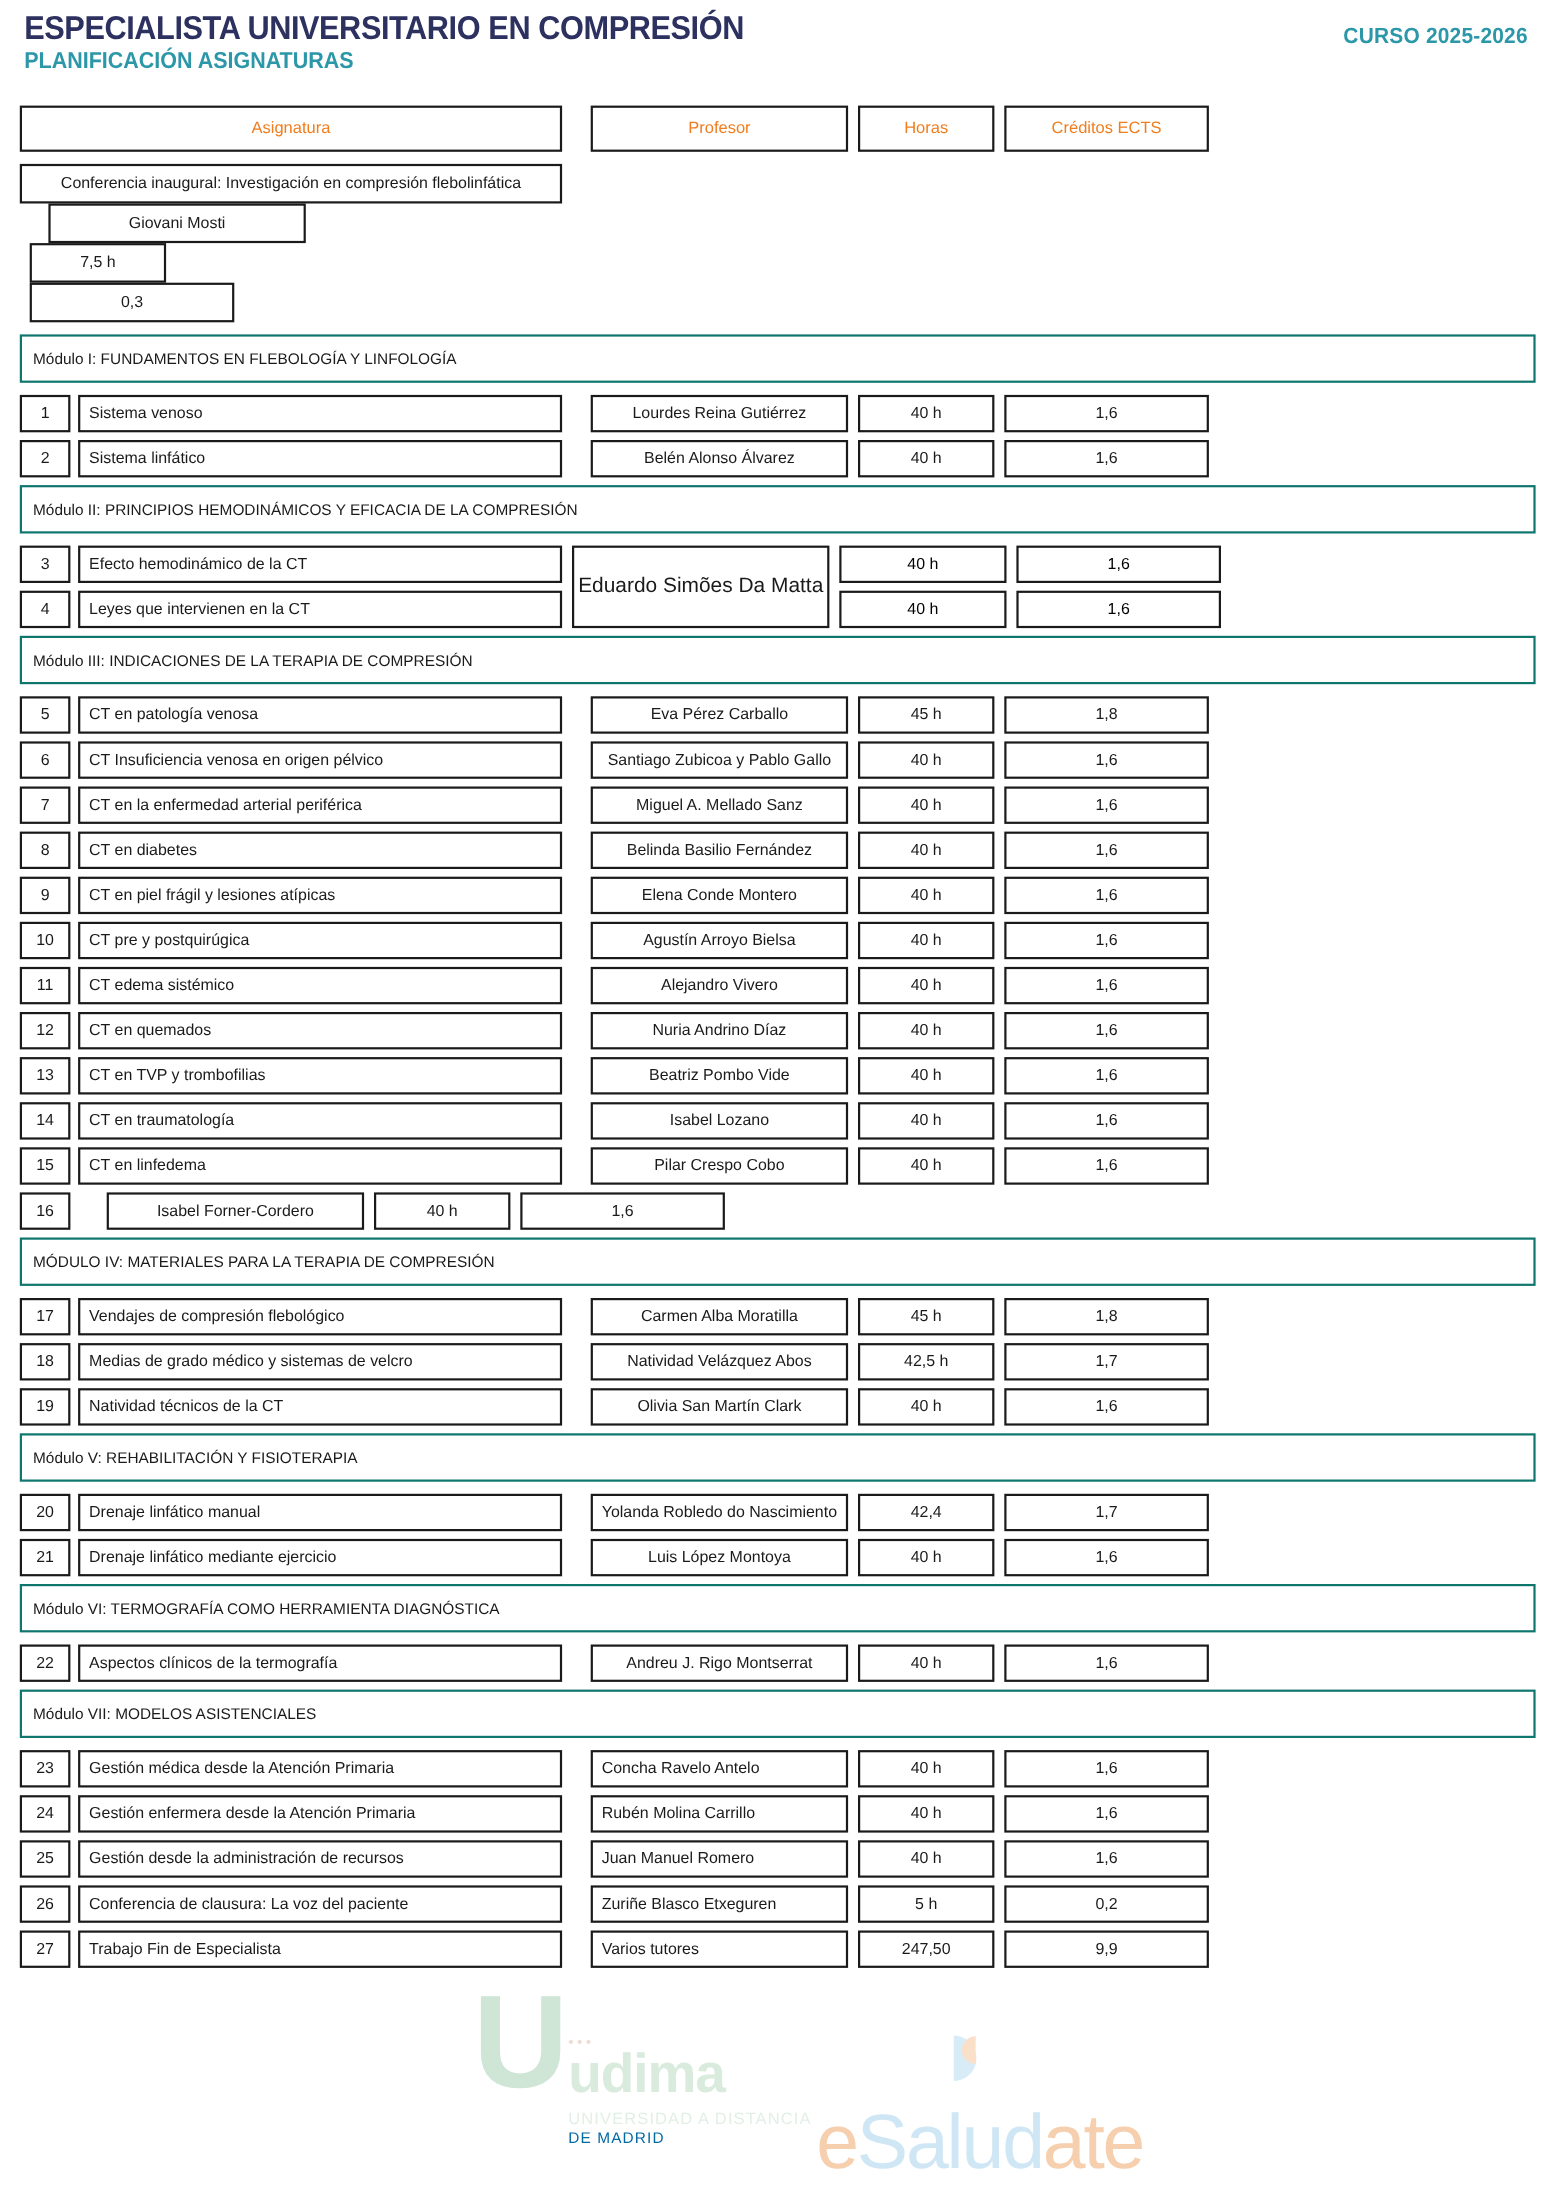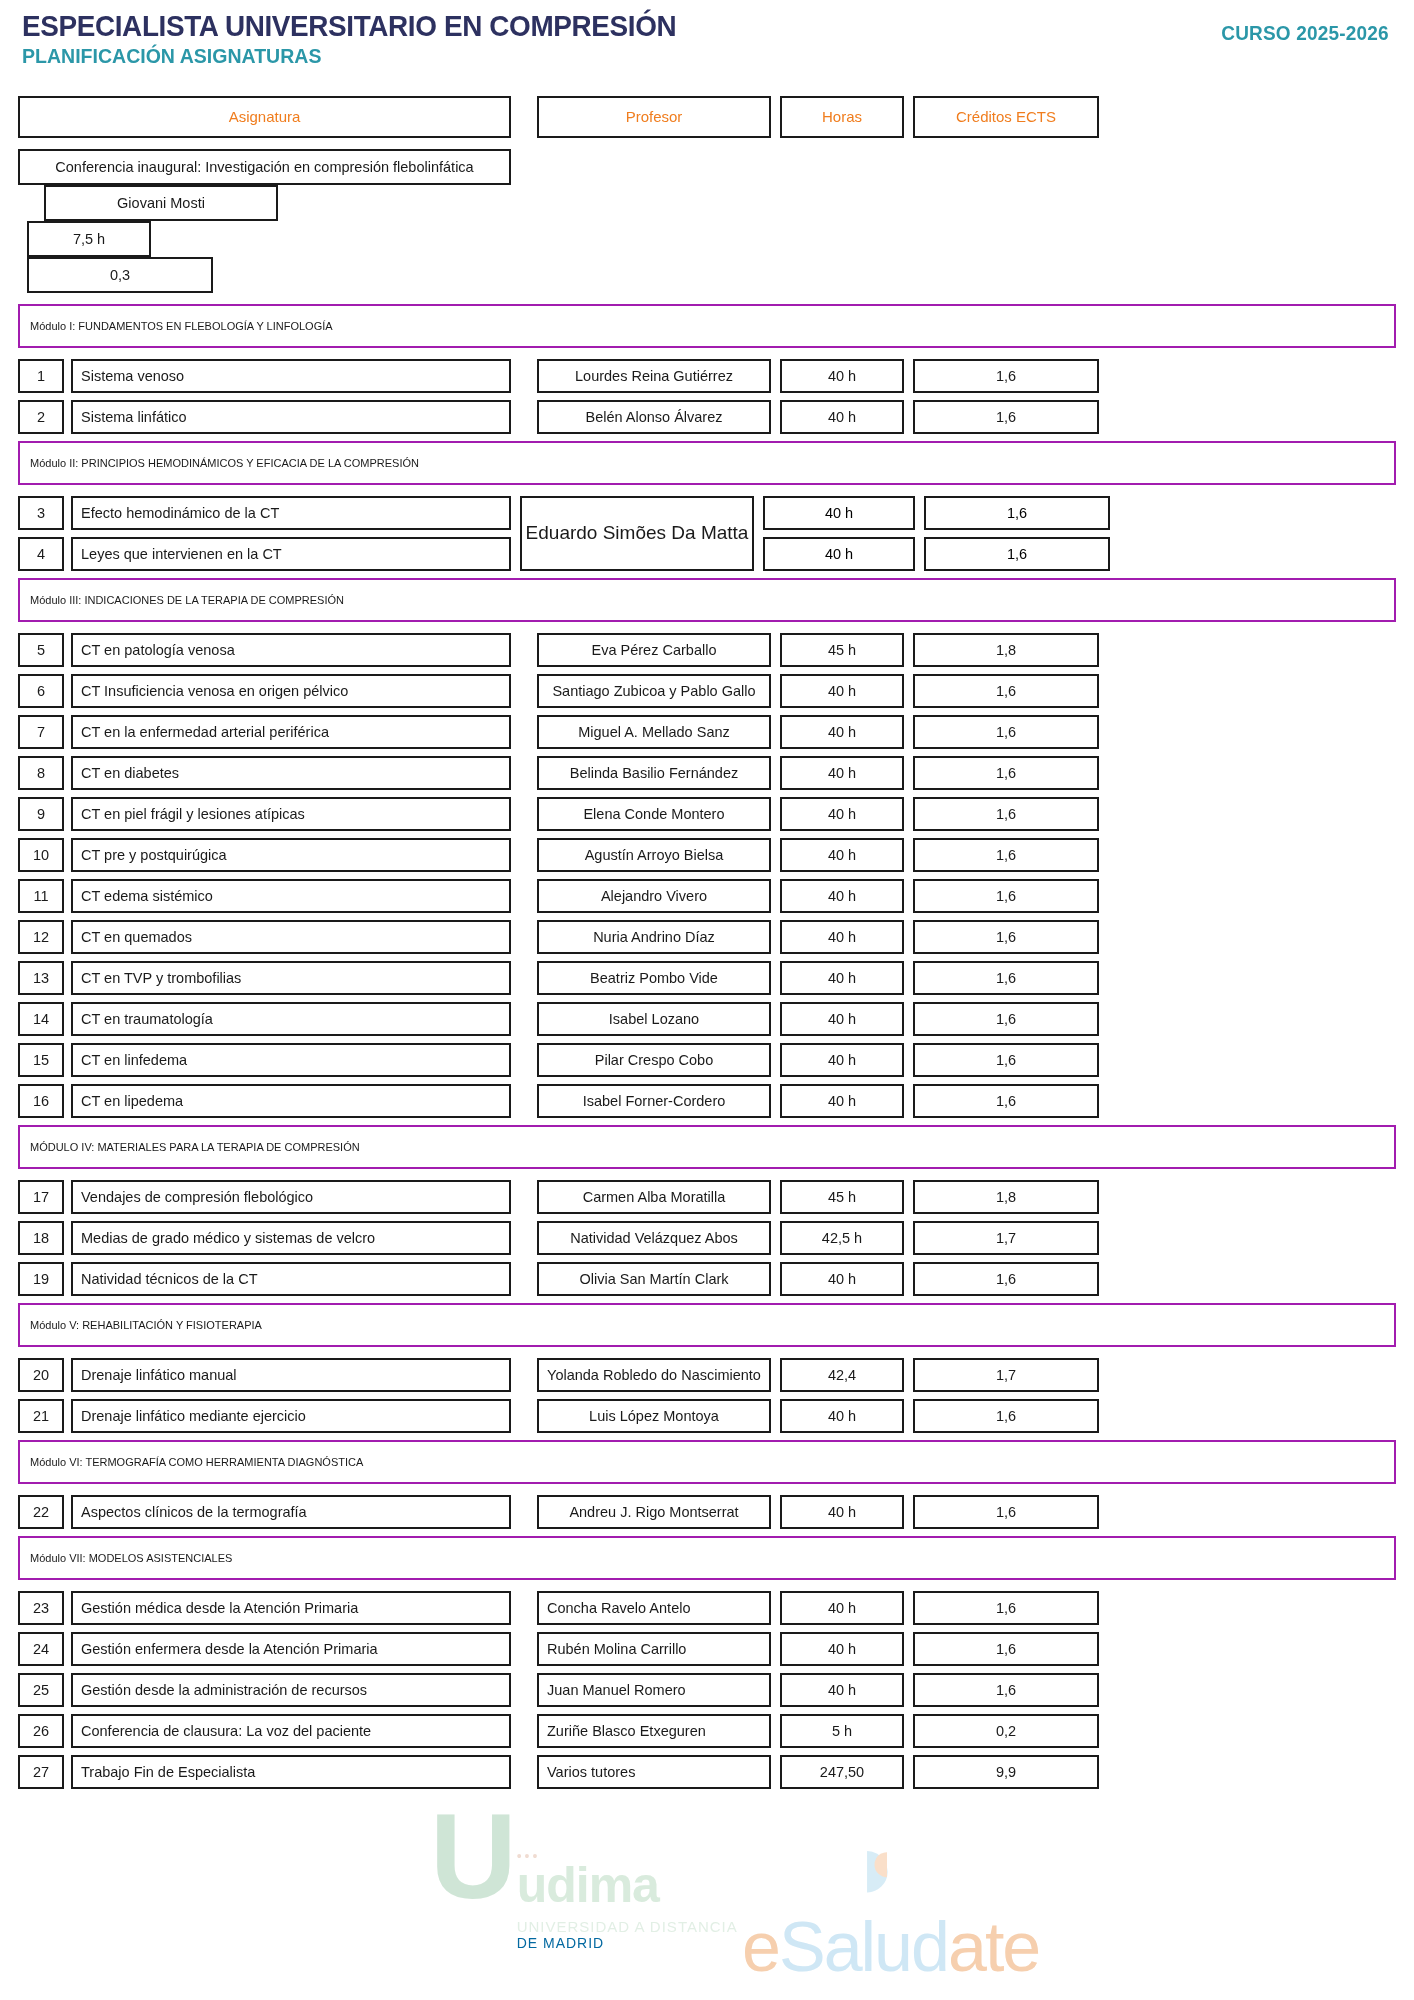--- a/index.html
+++ b/index.html
@@ -99,25 +99,25 @@
   .hrow .cell { min-height: 42px; color: #f07d1e; font-size: 15px; }
   .hrow { margin-bottom: 11px; }
 
   
   .confrow { margin-bottom: 11px; flex-direction: column; }
   .confrow .cell { min-height: 36px; }
 
   
   .modrow { margin-bottom: 11px; }
   .mod-cell {
-    border: 2px solid #a21caf;
+    border: 2px solid #0f766e;
     width: 100%; min-height: 44px;
     display: flex; align-items: center;
     padding: 4px 10px;
-    font-size: 11px; color: #1a1a1a; font-weight: 400;
+    font-size: 14px; color: #1a1a1a; font-weight: 400;
   }
 
   
   .merged-group { display: flex; align-items: stretch; margin-bottom: 7px; }
   .merged-left { display: flex; flex-direction: column; }
   .merged-left .trow { margin-bottom: 7px; }
   .merged-left .trow:last-child { margin-bottom: 0; }
   .merged-prof {
     width: 234px; margin-left: 9px; flex: none;
     border: 2px solid #1a1a1a;
@@ -300,21 +300,20 @@
       </div>
       <div class="trow">
         <div class="cell c-num">15</div>
         <div class="cell c-subj">CT en linfedema</div>
         <div class="cell c-prof">Pilar Crespo Cobo</div>
         <div class="cell c-hours">40 h</div>
         <div class="cell c-ects">1,6</div>
       </div>
       <div class="trow">
         <div class="cell c-num">16</div>
-        <div class="cell c-subj">CT en lipedema</div>
         <div class="cell c-prof">Isabel Forner-Cordero</div>
         <div class="cell c-hours">40 h</div>
         <div class="cell c-ects">1,6</div>
       </div>
       <div class="trow modrow">
         <div class="mod-cell">MÓDULO IV: MATERIALES PARA LA TERAPIA DE COMPRESIÓN</div>
       </div>
       <div class="trow">
         <div class="cell c-num">17</div>
         <div class="cell c-subj">Vendajes de compresión flebológico</div>

